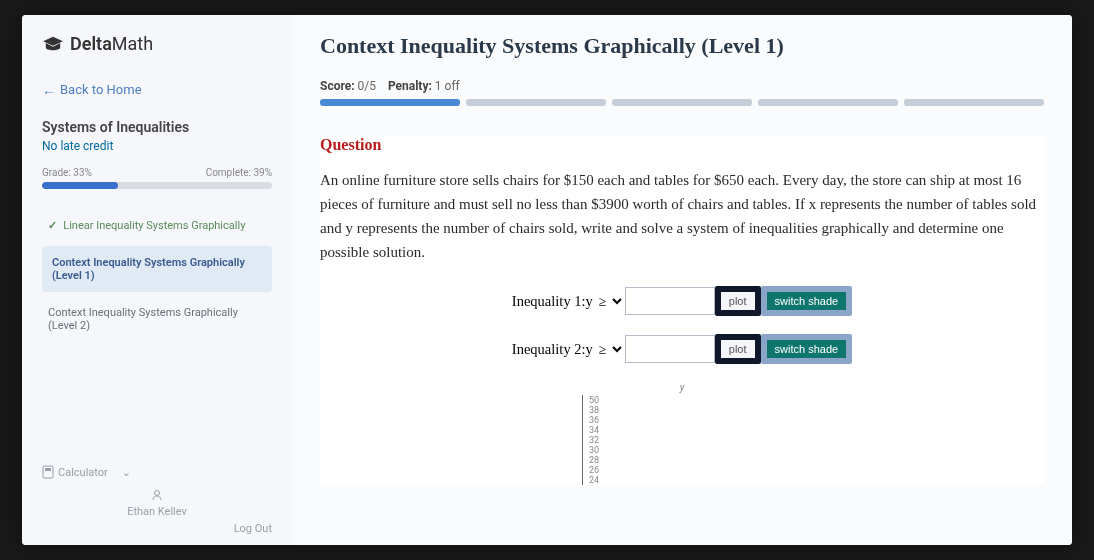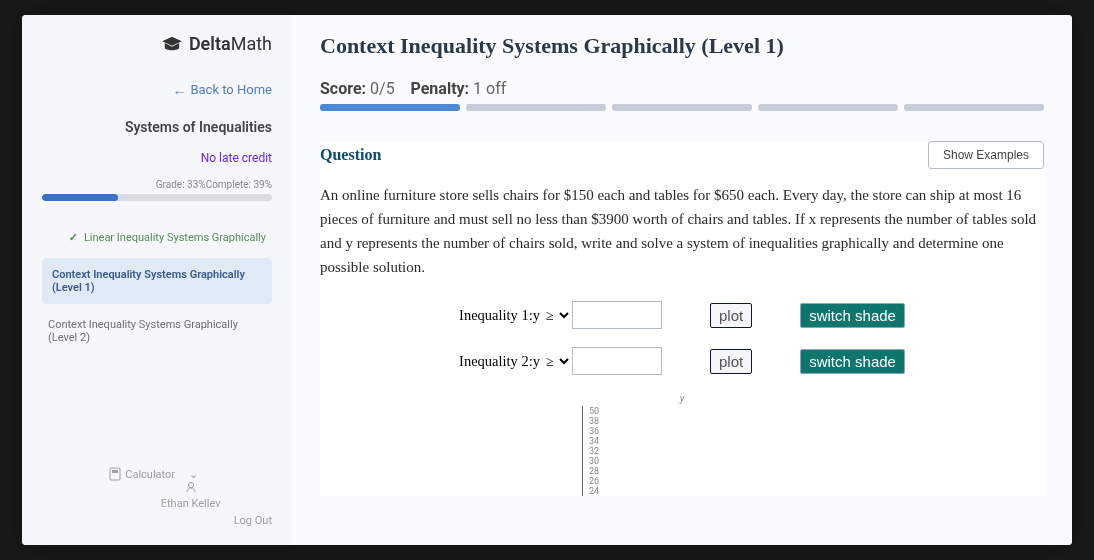--- a/index.html
+++ b/index.html
@@ -18,48 +18,47 @@
   height: 530px;
   background: #f5f7fa;
   display: flex;
   border-radius: 4px;
   overflow: hidden;
   box-shadow: 0 0 30px rgba(0,0,0,.5);
 }
 .sidebar {
   width: 270px;
   background: #f5f7fa;
-  padding: 18px 20px 18px 20px;
+  padding: 18px 20px 10px 20px;
   display: flex;
   flex-direction: column;
   font-size: 13px;
   color: #555;
-  align-items: flex-end;
 }
 .brand {
   display: flex;
   align-items: center;
   gap: 6px;
   font-size: 18px;
   font-weight: 600;
   color: #333;
   margin-bottom: 28px;
 }
 .brand svg { width: 22px; height: 18px; }
 .back-link {
   color: #4f7fc2;
   font-size: 13px;
   margin-bottom: 22px;
   display: flex;
   align-items: center;
   gap: 4px;
   cursor: pointer;
 }
-.section-title { font-weight: 600; color: #444; font-size: 14px; margin-bottom: 16px; }
-.muted { color: #6d28d9; font-size: 12px; margin-bottom: 14px; }
+.section-title { font-weight: 600; color: #444; font-size: 14px; margin-bottom: 4px; }
+.muted { color: #0369a1; font-size: 12px; margin-bottom: 14px; }
 .gradebar-row { display: flex; justify-content: space-between; font-size: 10px; color: #888; margin-bottom: 4px; }
 .progress { width: 100%; height: 7px; background: #d9dde3; border-radius: 4px; overflow: hidden; margin-bottom: 22px; }
 .progress-fill { height: 100%; background: #3b6fcc; border-radius: 4px; }
 .nav-item {
   padding: 8px 6px;
   font-size: 11px;
   color: #6a6f78;
   display: flex;
   align-items: center;
   gap: 6px;
@@ -72,21 +71,21 @@
 .nav-item.active {
   background: #dfeaf5;
   color: #3a5a8f;
   font-weight: 600;
   padding: 10px 10px;
 }
 .sidebar-footer {
   margin-top: auto;
   display: flex;
   flex-wrap: wrap;
-  gap: 0 14px;
+  gap: 10px 14px;
   font-size: 11px;
   color: #9aa0a8;
   align-items: center;
 }
 .sidebar-footer .item { display: flex; align-items: center; gap: 4px; cursor: pointer; }
 
 .main {
   flex: 1;
   background: #fafbfc;
   display: flex;
@@ -95,32 +94,32 @@
 .main-header {
   padding: 18px 28px 12px 28px;
 }
 .page-title {
   font-family: Georgia, "Times New Roman", serif;
   font-size: 22px;
   font-weight: 600;
   color: #2a3a4a;
   margin-bottom: 20px;
 }
-.score-row { font-size: 16px; color: #666; margin-bottom: 6px; }
+.score-row { font-size: 12px; color: #666; margin-bottom: 6px; }
 .score-row strong { color: #444; }
 .segment-bar { display: flex; gap: 6px; }
 .segment { flex: 1; height: 7px; background: #c5cdd8; border-radius: 3px; }
 .segment.active { background: #4a8ad4; }
 .content {
   background: #fff;
   margin: 18px 28px 0 28px;
   padding: 0;
 }
 .q-head { display: flex; justify-content: space-between; align-items: center; margin-bottom: 14px; }
-.q-head h3 { font-family: Georgia, serif; font-size: 16px; color: #0c4a6e; font-weight: 600; }
+.q-head h3 { font-family: Georgia, serif; font-size: 16px; color: #b91c1c; font-weight: 600; }
 .examples-btn {
   border: 1px solid #b5bdc8;
   background: #fff;
   padding: 6px 14px;
   font-size: 12px;
   color: #444;
   border-radius: 3px;
   cursor: pointer;
 }
 .q-body {
@@ -148,28 +147,27 @@
 }
 .op-select {
   border: none;
   background: transparent;
   font-family: Georgia, serif;
   font-size: 14px;
   padding: 2px;
   cursor: pointer;
 }
 .mini-btn {
-  border: 1px solid #0f172a;
+  border: 6px solid #0f172a;
   background: #f4f6f9;
   padding: 3px 8px;
-  font-size: 15px;
+  font-size: 11px;
   color: #555;
   border-radius: 2px;
   cursor: pointer;
-  margin-left: 48px;
 }
 .mini-btn.shade {
   background: #0f766e;
   color: #fff;
   border-color: #8aa5c7;
 }
 .graph {
   margin: 0 auto;
   width: 200px;
   font-size: 10px;
@@ -256,21 +254,20 @@
         <div class="segment"></div>
         <div class="segment"></div>
         <div class="segment"></div>
         <div class="segment"></div>
       </div>
     </div>
 
     <div class="content">
       <div class="q-head">
         <h3>Question</h3>
-        <button class="examples-btn">Show Examples</button>
       </div>
       <div class="q-body">An online furniture store sells chairs for $150 each and tables for $650 each. Every day, the store can ship at most 16 pieces of furniture and must sell no less than $3900 worth of chairs and tables. If x represents the number of tables sold and y represents the number of chairs sold, write and solve a system of inequalities graphically and determine one possible solution.</div>
 
       <div class="ineq-row">
         <span>Inequality 1:</span>
         <span class="var">y</span>
         <select class="op-select">
           <option>≥</option>
         </select>
         <input class="ineq-input" style="">

